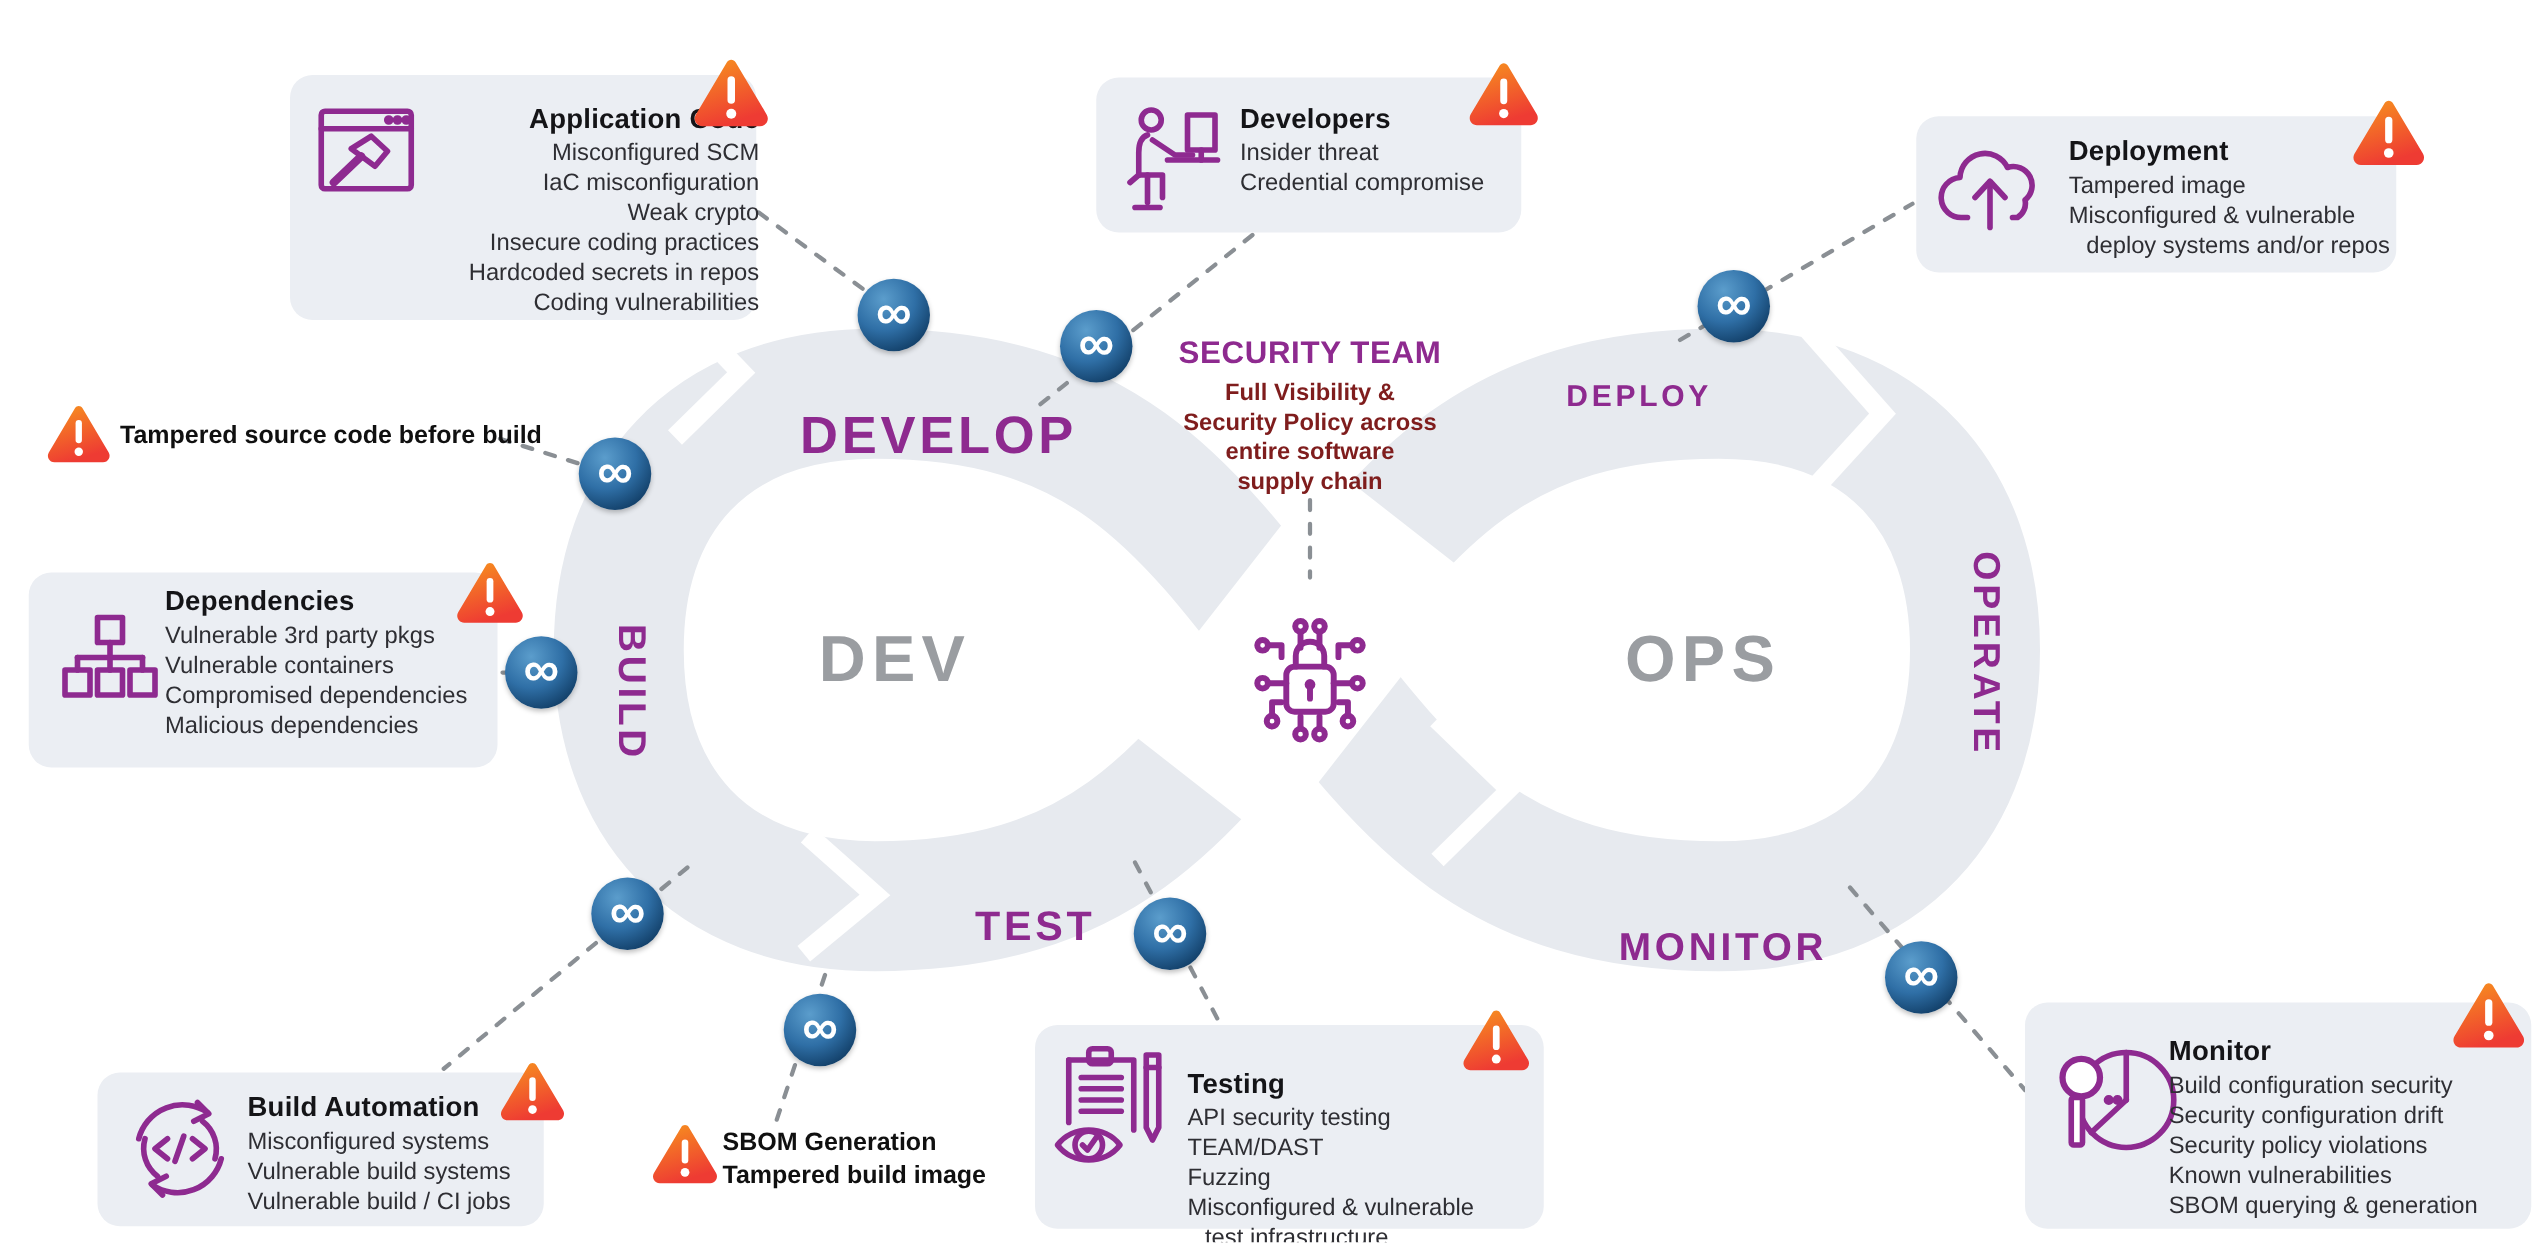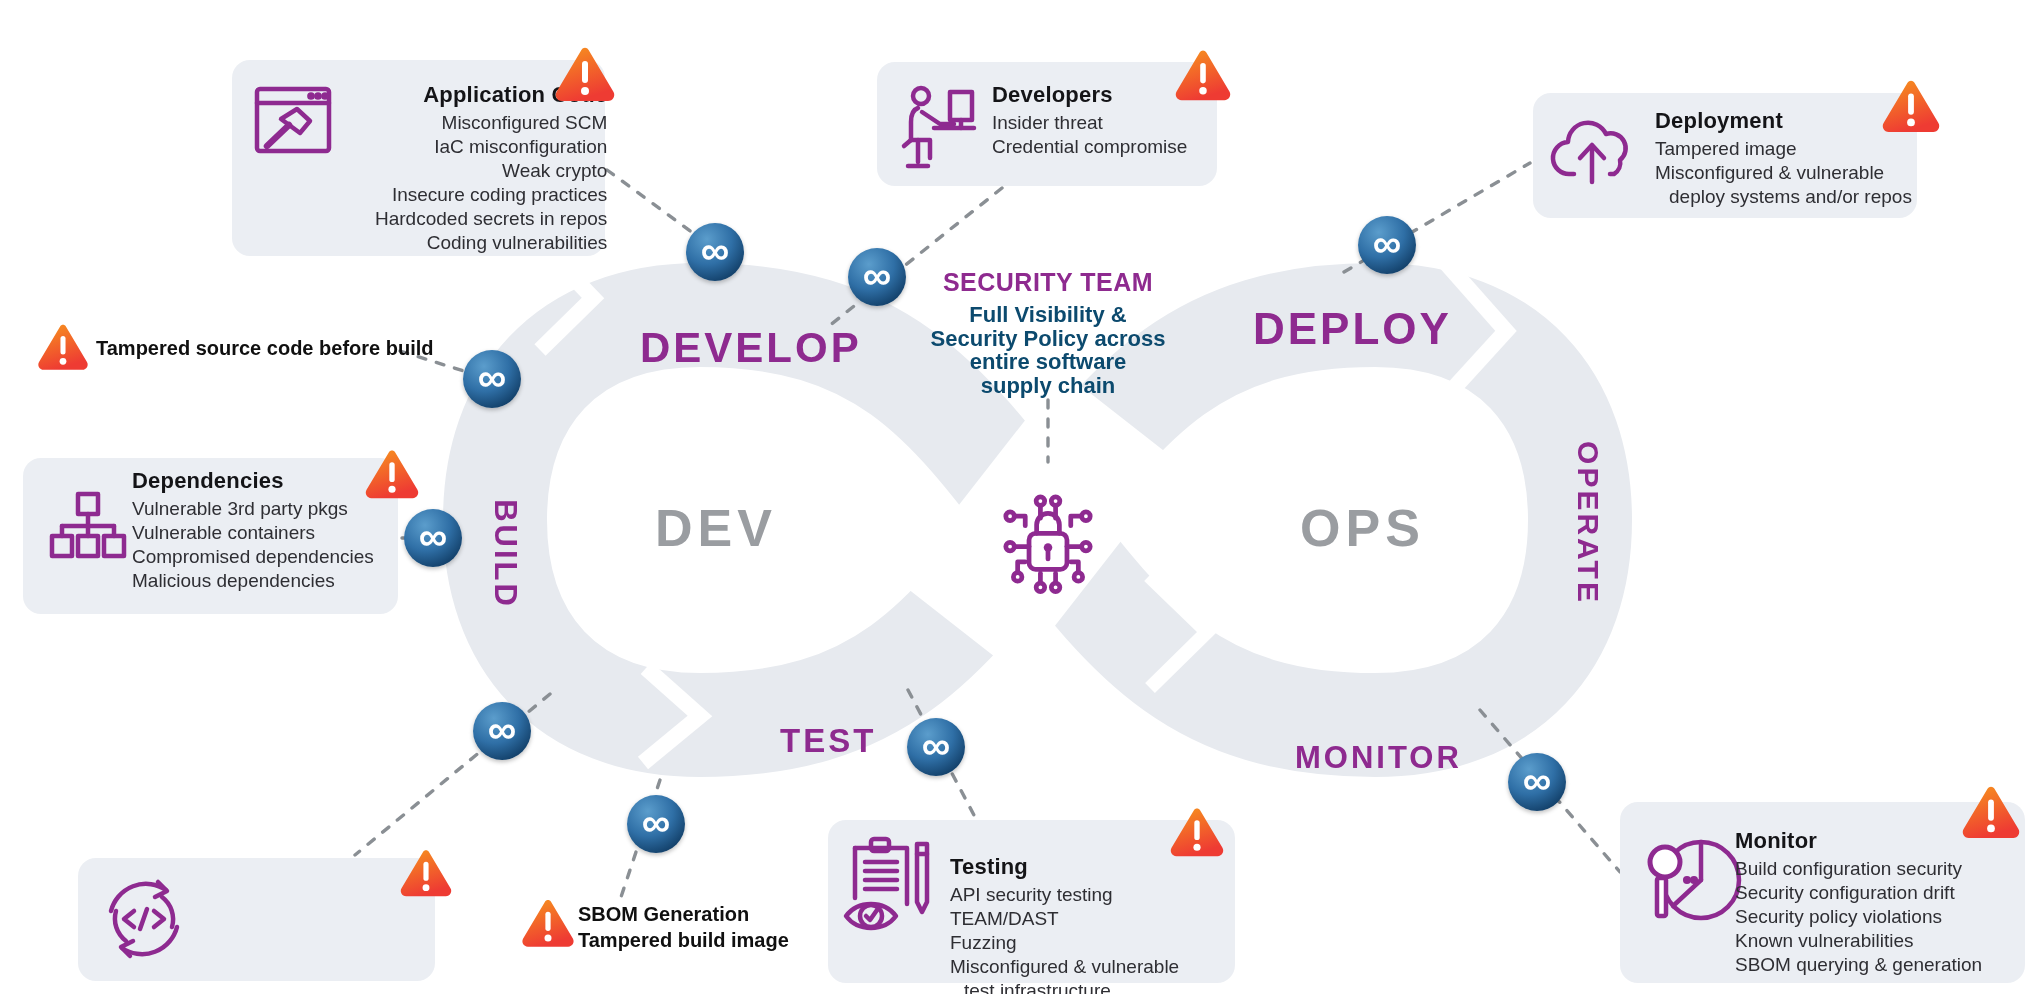--- a/index.html
+++ b/index.html
@@ -16,21 +16,21 @@
   .vertical{transform:rotate(90deg);transform-origin:center;text-align:center;}
   .bigword{position:absolute;color:#9a9da1;font-weight:800;font-size:52px;letter-spacing:5px;white-space:nowrap;}
   .badge{position:absolute;width:58px;height:58px;border-radius:50%;
          background:radial-gradient(circle at 36% 28%,#5b9dcc 0%,#2f6fa6 45%,#123f68 80%,#0d3156 100%);
          display:flex;align-items:center;justify-content:center;box-shadow:0 2px 4px rgba(0,0,0,.25);}
   .badge span{color:#ffffff;font-size:40px;font-weight:700;line-height:1;margin-top:-4px;}
   .warn{position:absolute;}
   .flabel{position:absolute;font-weight:700;font-size:20px;color:#101010;white-space:nowrap;}
   .sec-team{position:absolute;left:928px;top:268px;width:240px;text-align:center;}
   .sec-title{color:#8e2a8f;font-weight:800;font-size:25px;letter-spacing:.5px;margin-bottom:6px;white-space:nowrap;}
-  .sec-line{color:#0c4a6e;font-weight:700;font-size:22px;line-height:23.5px;}
+  .sec-line{color:#7f1d1d;font-weight:700;font-size:19px;line-height:23.5px;}
 </style>
 </head>
 <body>
 
 <div id="stage">
 
   <svg class="bg" width="2037" height="994" viewBox="0 0 2037 994">
     <defs>
       <linearGradient id="wg" x1="0" y1="0" x2="0.35" y2="1">
         <stop offset="0" stop-color="#f7941e"></stop>
@@ -63,21 +63,21 @@
       <line x1="1480" y1="710" x2="1620" y2="872"></line>
     </g>
   </svg>
 
   <div class="bigword" style="left:655px;top:498px;">DEV</div>
   <div class="bigword" style="left:1300px;top:498px;">OPS</div>
 
   <div class="ptitle" style="left:640px;top:324px;font-size:42px;">DEVELOP</div>
   <div class="ptitle vertical" style="left:425px;top:536px;width:160px;font-size:31px;">BUILD</div>
   <div class="ptitle" style="left:780px;top:722px;">TEST</div>
-  <div class="ptitle" style="left:1253px;top:304px;font-size:44px;">DEPLOY</div>
+  <div class="ptitle" style="left:1253px;top:304px;font-size:24px;">DEPLOY</div>
   <div class="ptitle vertical" style="left:1488px;top:506px;width:200px;font-size:30px;">OPERATE</div>
   <div class="ptitle" style="left:1295px;top:740px;font-size:31px;">MONITOR</div>
 
   <div class="sec-team">
     <div class="sec-title">SECURITY TEAM</div>
     <div class="sec-line">Full Visibility &amp;</div>
     <div class="sec-line">Security Policy across</div>
     <div class="sec-line">entire software</div>
     <div class="sec-line">supply chain</div>
   </div>
@@ -253,20 +253,26 @@
       <polyline points="60,9 69,18 57,24"></polyline>
       <path d="M24 75 A36 36 0 0 0 79 54"></path>
       <polyline points="32,83 23,74 35,68"></polyline>
       <path d="M64 24 A28 28 0 0 1 74 54"></path>
       <path d="M28 68 A28 28 0 0 1 18 38"></path>
       <polyline points="36,38 26,46 36,54"></polyline>
       <polyline points="56,38 66,46 56,54"></polyline>
       <line x1="49" y1="36" x2="42" y2="56"></line>
     </g>
   </svg>
+  <div class="text-col" style="left:198px;top:873px;">
+    <div class="box-title">Build Automation</div>
+    <div class="box-item">Misconfigured systems</div>
+    <div class="box-item">Vulnerable build systems</div>
+    <div class="box-item">Vulnerable build / CI jobs</div>
+  </div>
   <svg class="warn" style="left:398px;top:848px;" width="56" height="50" viewBox="0 0 64 58">
     <path d="M28.4 4.9 L3.6 46.7 C1.2 50.8 4.1 56 9 56 L55 56 C59.9 56 62.8 50.8 60.4 46.7 L35.6 4.9 C33.9 2 30.1 2 28.4 4.9 Z" fill="url(#wg)"></path>
     <rect x="29" y="16" width="6" height="22" rx="3" fill="#fff"></rect>
       <circle cx="32" cy="46" r="4" fill="#fff"></circle>
   </svg>
 
   <svg class="warn" style="left:520px;top:897px;" width="56" height="52" viewBox="0 0 64 58">
     <path d="M28.4 4.9 L3.6 46.7 C1.2 50.8 4.1 56 9 56 L55 56 C59.9 56 62.8 50.8 60.4 46.7 L35.6 4.9 C33.9 2 30.1 2 28.4 4.9 Z" fill="url(#wg)"></path>
     <rect x="29" y="16" width="6" height="22" rx="3" fill="#fff"></rect>
       <circle cx="32" cy="46" r="4" fill="#fff"></circle>

